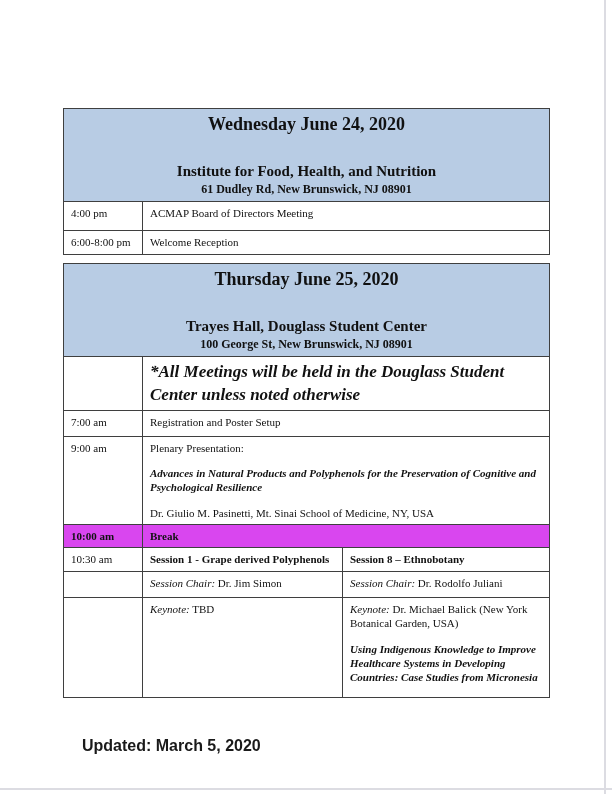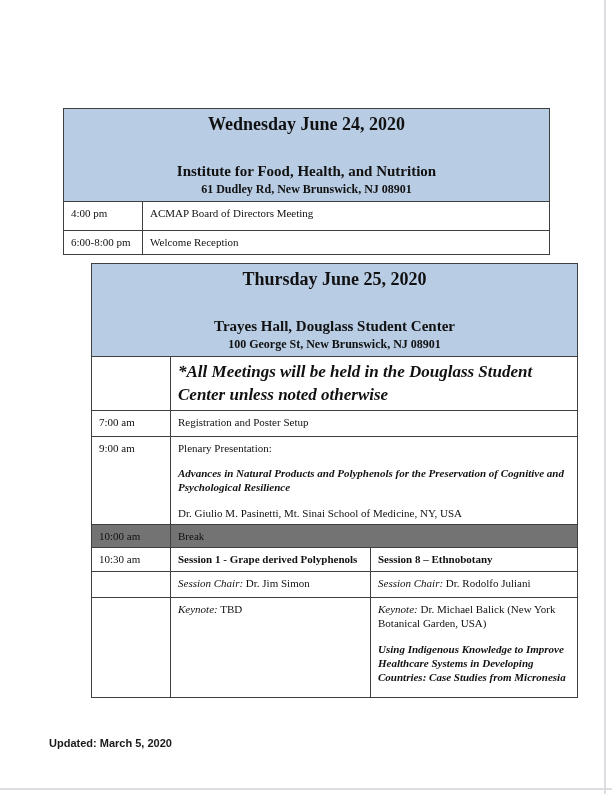--- a/index.html
+++ b/index.html
@@ -12,30 +12,30 @@
 
   table.sched{
     position:absolute;left:63px;width:486px;border-collapse:collapse;table-layout:fixed;
     font-size:11px;line-height:1.3;
   }
   table.sched td{border:1px solid #3f3f3f;vertical-align:top;padding:4px 7px;}
   td.hdr{background:#b8cce4;text-align:center;font-weight:bold;padding-top:6px;}
   .day-title{font-size:18px;margin:0 0 26px 0;}
   .venue{font-size:15px;margin:0;}
   .addr{font-size:12px;margin:0;}
-  tr.break-row td{background:#737373;}
+  tr.break-row td{background:#d946ef;font-weight:bold;}
   .note-cell{font-weight:bold;font-style:italic;font-size:17px;}
   .bi{font-weight:bold;font-style:italic;}
   .it{font-style:italic;}
   .sess-title{font-weight:bold;}
   p.para{margin:0 0 11px 0;}
   p.para:last-child{margin-bottom:0;}
   .footer-note{
-    position:absolute;left:49px;top:737px;
-    font-family:"Liberation Sans", sans-serif;font-size:11px;font-weight:bold;color:#1a1a1a;
+    position:absolute;left:82px;top:737px;
+    font-family:"Liberation Sans", sans-serif;font-size:16px;font-weight:bold;color:#1a1a1a;
   }
 </style>
 </head>
 <body>
 
 <table class="sched" style="top:108px;">
   <colgroup>
       <col style="width:79px">
       <col style="width:407px">
     </colgroup>
@@ -51,21 +51,21 @@
     <td>4:00 pm</td>
     <td>ACMAP Board of Directors Meeting</td>
   </tr>
   <tr style="height:21px;margin-top:13px;">
     <td>6:00-8:00 pm</td>
     <td>Welcome Reception</td>
   </tr>
 </tbody>
   </table>
 
-<table class="sched" style="top:263px;margin-left:28px;">
+<table class="sched" style="top:263px;">
   <colgroup>
       <col style="width:79px">
       <col style="width:200px">
       <col style="width:207px">
     </colgroup>
   <tbody>
       <tr style="height:90px;">
     <td colspan="3" class="hdr">
       <p class="day-title">Thursday June 25, 2020</p>
       <p class="venue">Trayes Hall, Douglass Student Center</p>

